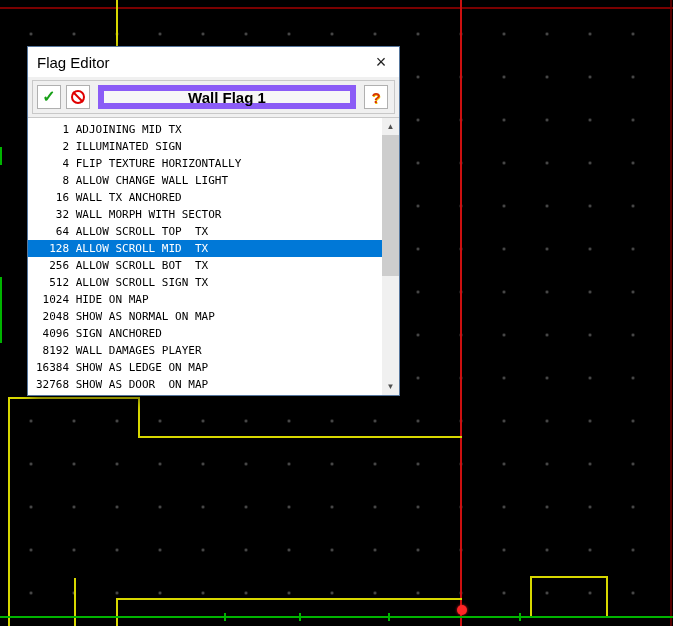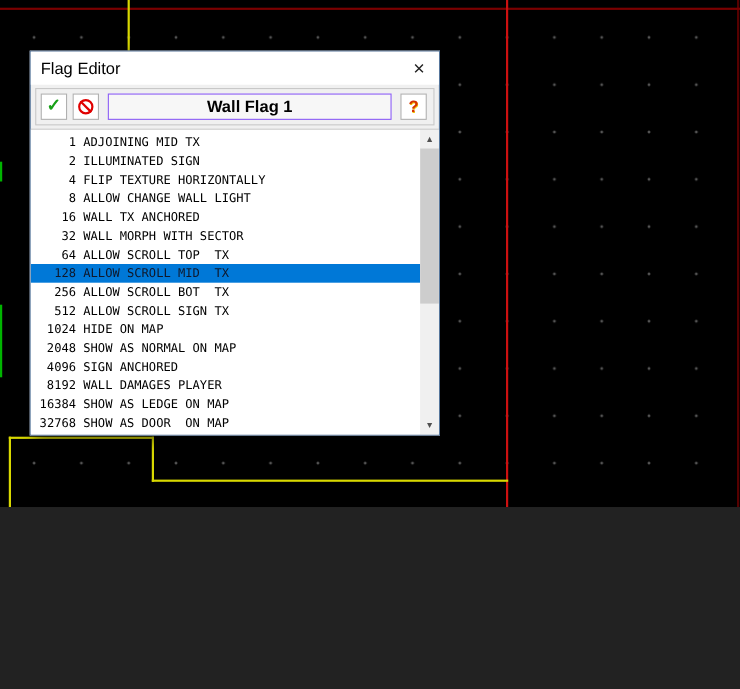--- a/index.html
+++ b/index.html
@@ -1,21 +1,21 @@
 <!DOCTYPE html>
 <html style="--map-background: #000000; --grid-dot: #545454; --selection: #0078d7; --wall-yellow: #d8d800; --wall-green: #00b400; --wall-red: #cc1010; --wall-dark-red: #7a0000; --vertex-red: #ff2626;"><head>
 <meta charset="utf-8">
 <style>
   * { box-sizing: border-box; margin: 0; padding: 0; }
   html, body { background: #222; }
   body { font-family: "Liberation Sans", sans-serif; }
 
   .screen {
     position: relative;
-    width: 673px; height: 461px;
+    width: 673px; height: 626px;
     background: var(--map-background, #000);
     overflow: hidden;
   }
 
   
   .grid {
     position: absolute; inset: 0;
     background-image: radial-gradient(circle, var(--grid-dot, #555) 1px, transparent 1.6px);
     background-size: 43px 43px;
     background-position: 9.5px 12.5px;
@@ -73,38 +73,38 @@
     position: relative; width: 14px; height: 14px;
     border: 2px solid #e00000; border-radius: 50%;
   }
   .no-entry::after {
     content: ""; position: absolute; left: -2px; top: 4px;
     width: 14px; height: 2px; background: #e00000;
     transform: rotate(45deg);
   }
   .field {
     flex: 1; height: 24px; margin: 0 3px;
-    background: #f7f7f7; border: 1px solid #8b5cf6;
+    background: #f7f7f7; border: 6px solid #8b5cf6;
     display: flex; align-items: center; justify-content: center;
     font-size: 15px; font-weight: 600;
   }
   .help { color: #d63200; font-weight: bold; font-size: 15px; text-shadow: 0.5px 0.5px 0 #f0c000; }
 
   .list-wrap {
     flex: 1; display: flex; min-height: 0;
     border-top: 1px solid #c8c8c8;
   }
   .list {
     flex: 1; background: #fff; overflow: hidden;
     font-family: "DejaVu Sans Mono", "Liberation Mono", monospace;
     font-size: 11px; line-height: 17px;
     padding-top: 3px; white-space: pre;
   }
   .row { height: 17px; padding-left: 8px; }
-  .row.selected { background: var(--selection, #0078d7); color: #0f172a; }
+  .row.selected { background: var(--selection, #0078d7); color: #ffffff; }
   .num { display: inline-block; width: 5ch; text-align: right; }
 
   .scrollbar { width: 17px; background: #f0f0f0; display: flex; flex-direction: column; flex: 0 0 auto; }
   .sb-arrow {
     height: 17px; flex: 0 0 auto;
     display: flex; align-items: center; justify-content: center;
     font-size: 8px; color: #505050;
   }
   .sb-track { flex: 1; position: relative; }
   .sb-thumb { position: absolute; left: 0; right: 0; top: 0; height: 58%; background: #cdcdcd; }

